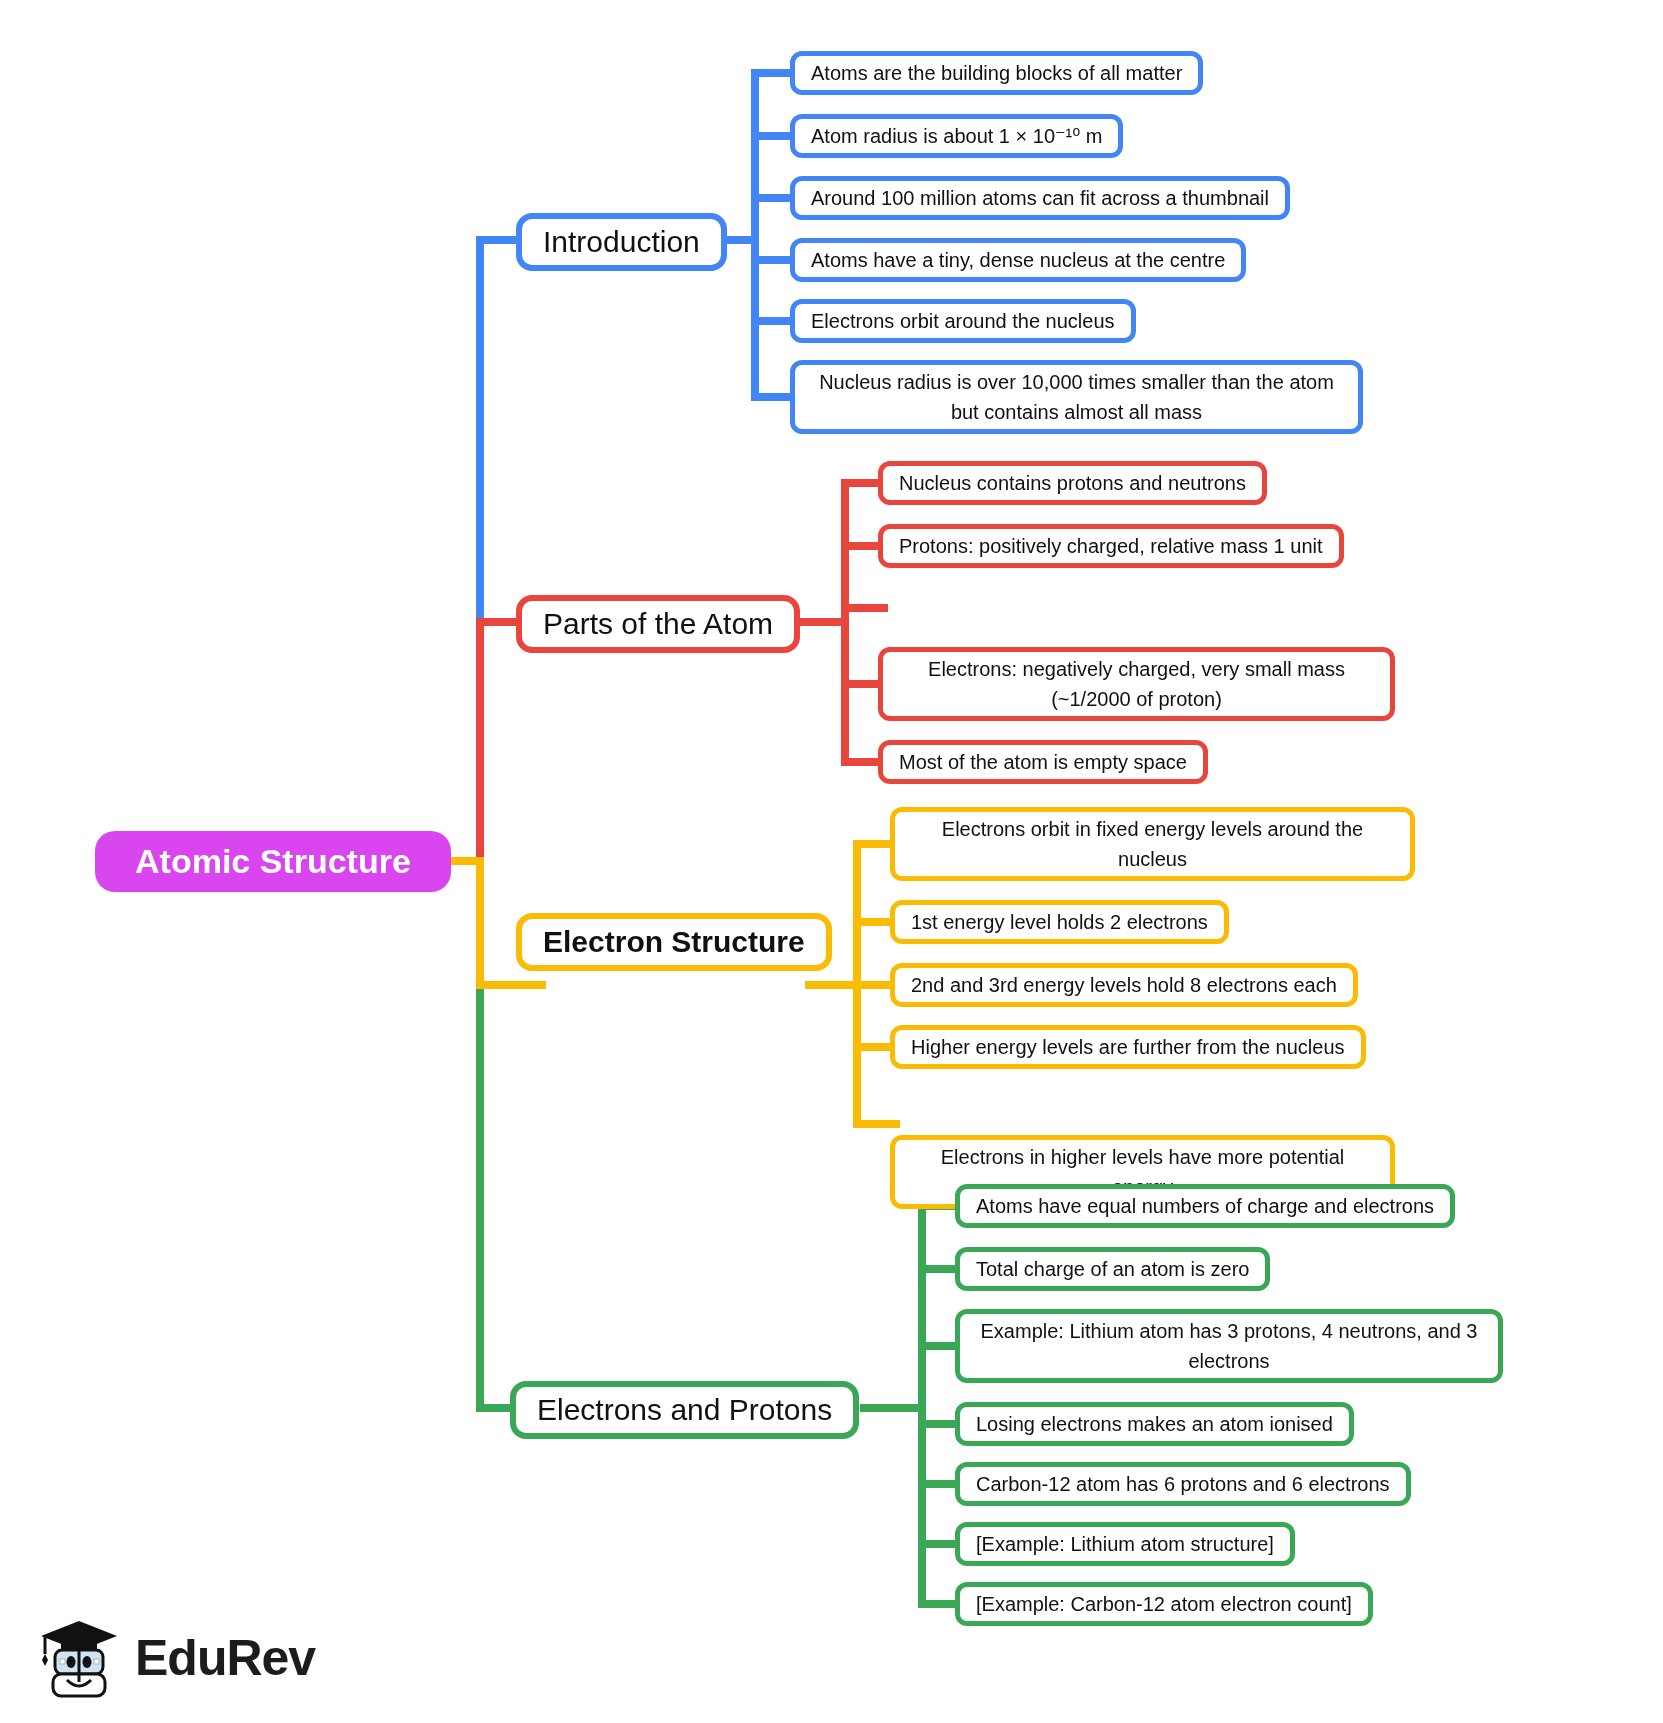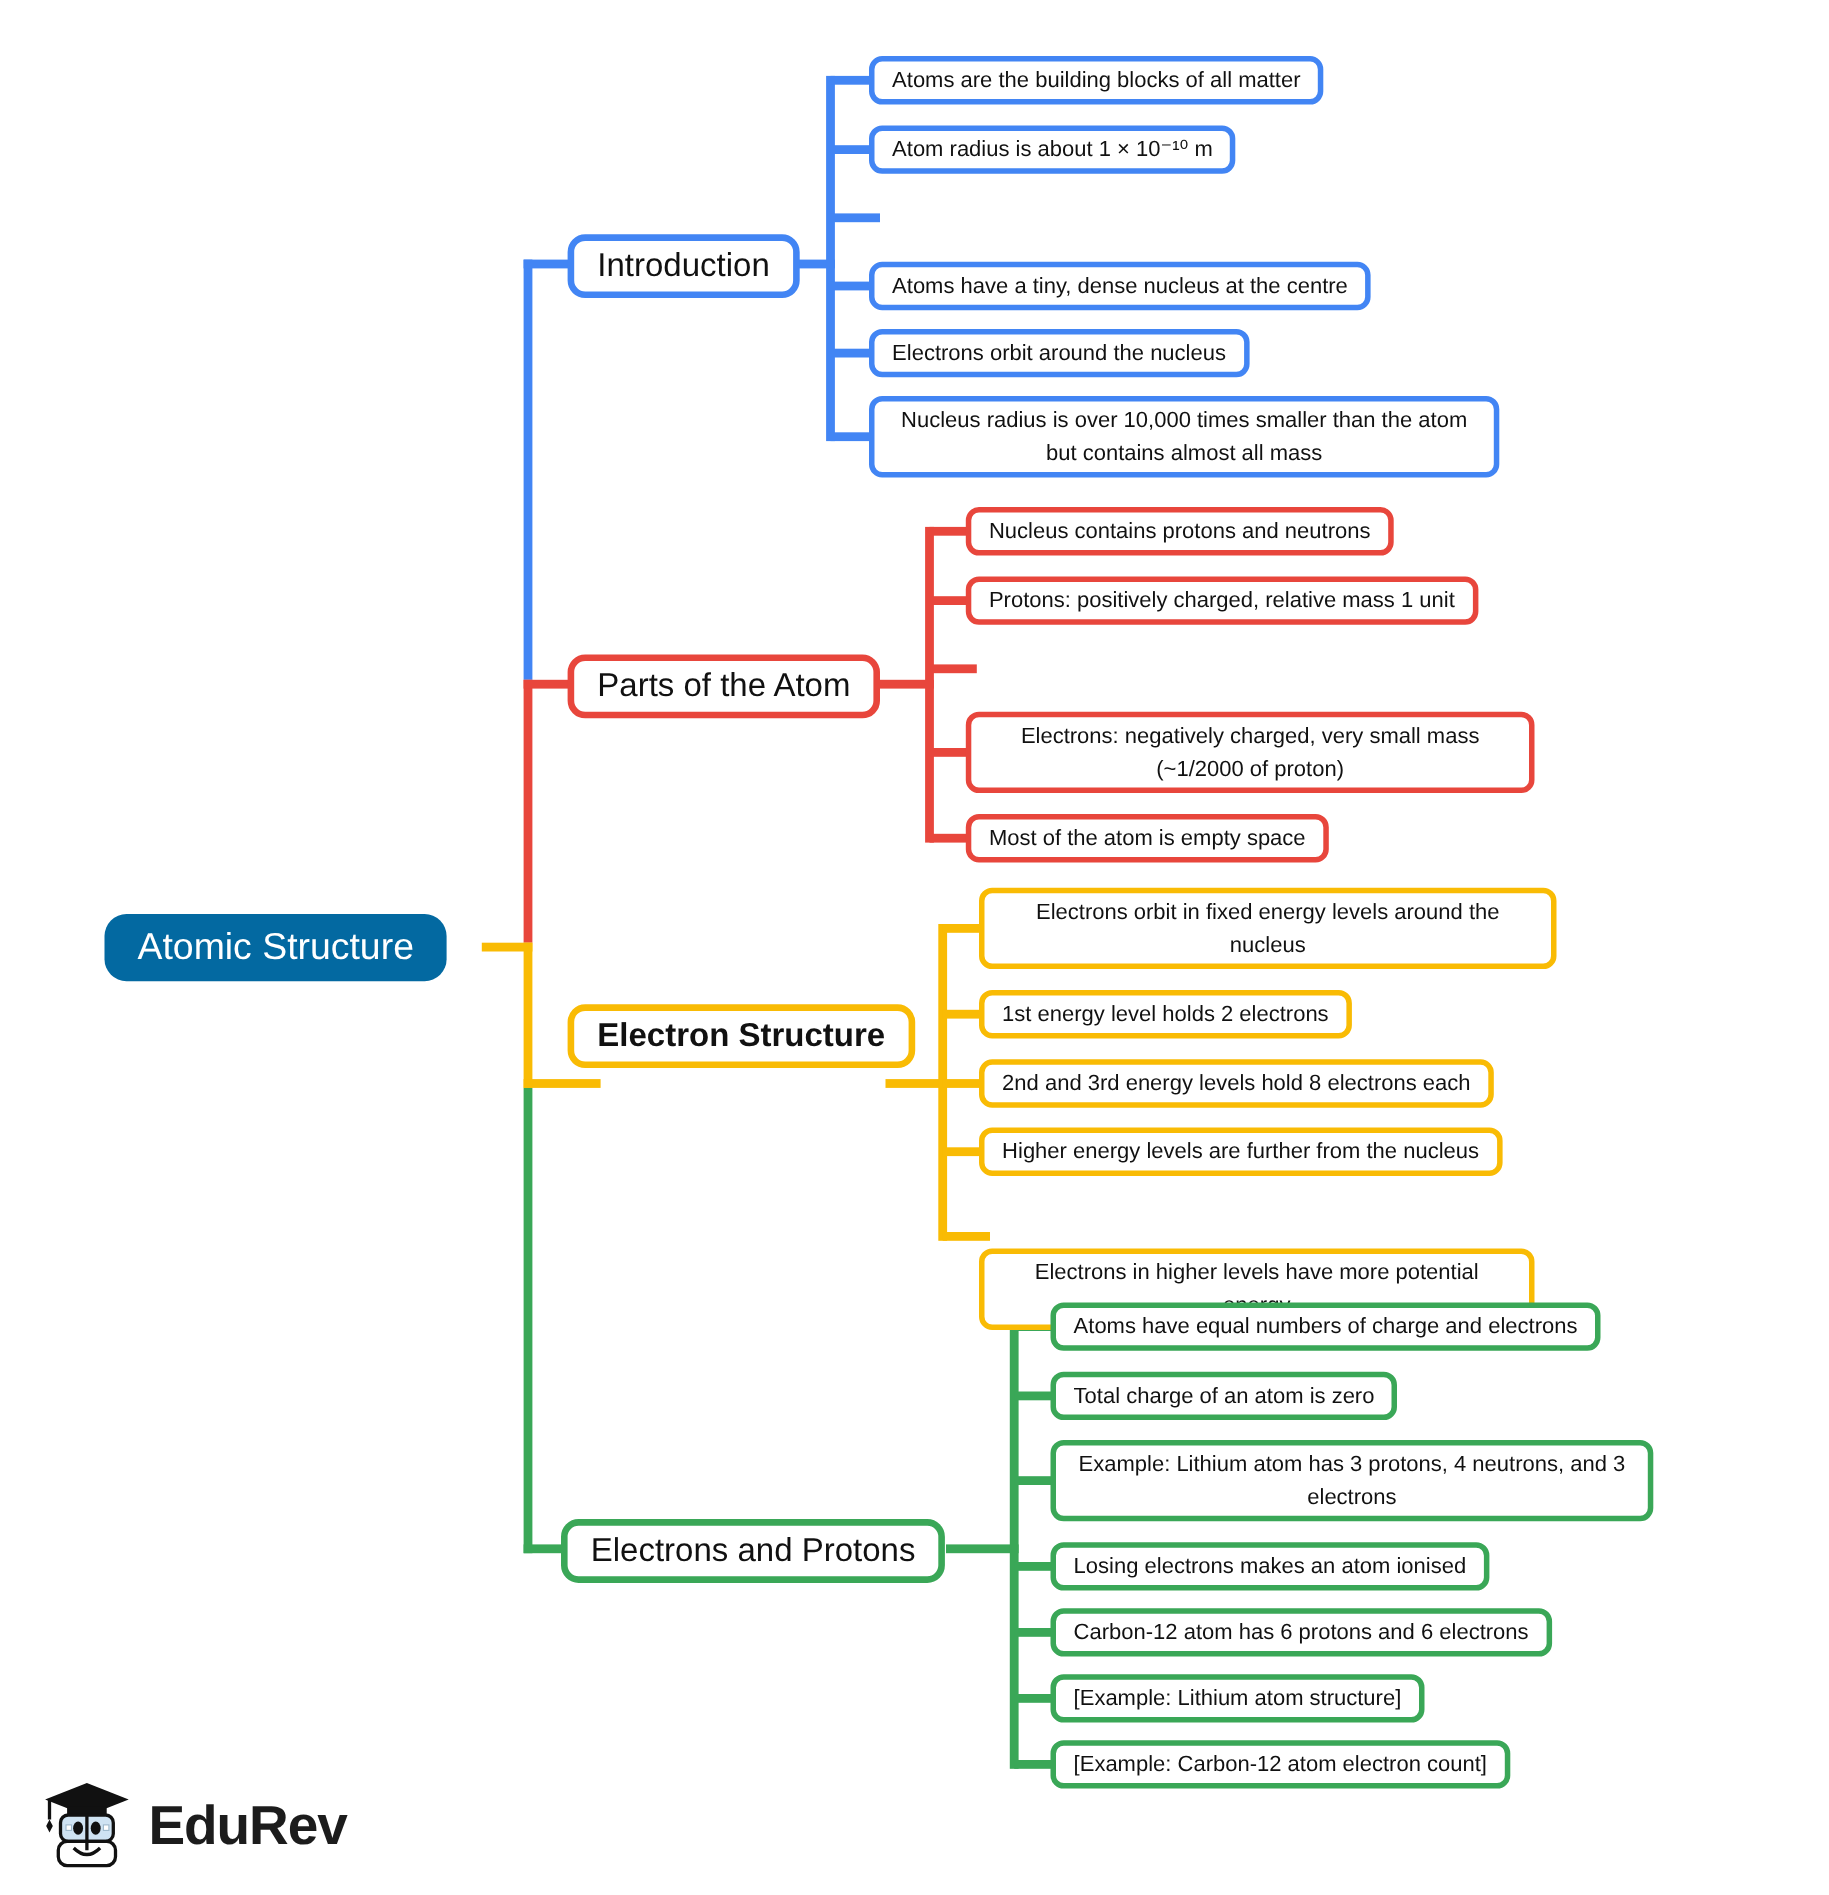--- a/index.html
+++ b/index.html
@@ -3,22 +3,22 @@
 <meta charset="utf-8">
 <style>
   html,body{margin:0;padding:0;background:#ffffff;}
   body{width:1663px;height:1723px;position:relative;overflow:hidden;
        font-family:"Liberation Sans","DejaVu Sans",sans-serif;}
   .canvas{position:absolute;inset:0;}
   
   .line{position:absolute;z-index:1;}
   .lb{background:#4285F4;} .lr{background:#E8463C;} .ly{background:#F9BB04;} .lg{background:#3AA757;}
   
-  .center{position:absolute;z-index:3;background:#0369a1;color:#ffffff;
-          font-size:34px;font-weight:normal;line-height:41px;padding:10px 30px;
+  .center{position:absolute;z-index:3;background:#d946ef;color:#ffffff;
+          font-size:34px;font-weight:bold;line-height:41px;padding:10px 40px;
           border-radius:20px;white-space:nowrap;}
   .branch{position:absolute;z-index:2;background:#ffffff;color:#111111;
           font-size:30px;line-height:36px;padding:5px 21px;border-radius:16px;
           border:6px solid;white-space:nowrap;}
   .leaf{position:absolute;z-index:2;background:#ffffff;color:#111111;
         font-size:20px;line-height:30px;padding:2px 16px;border-radius:12px;
         border:5px solid;white-space:nowrap;}
   .leaf.wide{white-space:normal;text-align:center;box-sizing:border-box;}
   .bb{border-color:#4285F4;} .br{border-color:#E8463C;} .by{border-color:#F9BB04;} .bg{border-color:#3AA757;}
   
@@ -77,20 +77,21 @@
 
   <div class="center" style="left:95px;top:831px;">Atomic Structure</div>
 
   <div class="branch bb" style="left:516px;top:213px;">Introduction</div>
   <div class="branch br" style="left:516px;top:595px;">Parts of the Atom</div>
   <div class="branch by" style="left:516px;top:913px;font-weight:bold;">Electron Structure</div>
   <div class="branch bg" style="left:510px;top:1381px;">Electrons and Protons</div>
 
   <div class="leaf bb" style="left:790px;top:51px;">Atoms are the building blocks of all matter</div>
   <div class="leaf bb" style="left:790px;top:114px;">Atom radius is about 1 × 10⁻¹⁰ m</div>
+  <div class="leaf bb" style="left:790px;top:176px;">Around 100 million atoms can fit across a thumbnail</div>
   <div class="leaf bb" style="left:790px;top:238px;">Atoms have a tiny, dense nucleus at the centre</div>
   <div class="leaf bb" style="left:790px;top:299px;">Electrons orbit around the nucleus</div>
   <div class="leaf bb wide" style="left:790px;top:360px;width:573px;">Nucleus radius is over 10,000 times smaller than the atom but contains almost all mass</div>
 
   <div class="leaf br" style="left:878px;top:461px;text-align:center;">Nucleus contains protons and neutrons</div>
   <div class="leaf br" style="left:878px;top:524px;">Protons: positively charged, relative mass 1 unit</div>
   <div class="leaf br wide" style="left:878px;top:647px;width:517px;">Electrons: negatively charged, very small mass (~1/2000 of proton)</div>
   <div class="leaf by wide" style="left:890px;top:807px;width:525px;">Electrons orbit in fixed energy levels around the nucleus</div>
 
   <div class="leaf br" style="left:878px;top:740px;">Most of the atom is empty space</div>

